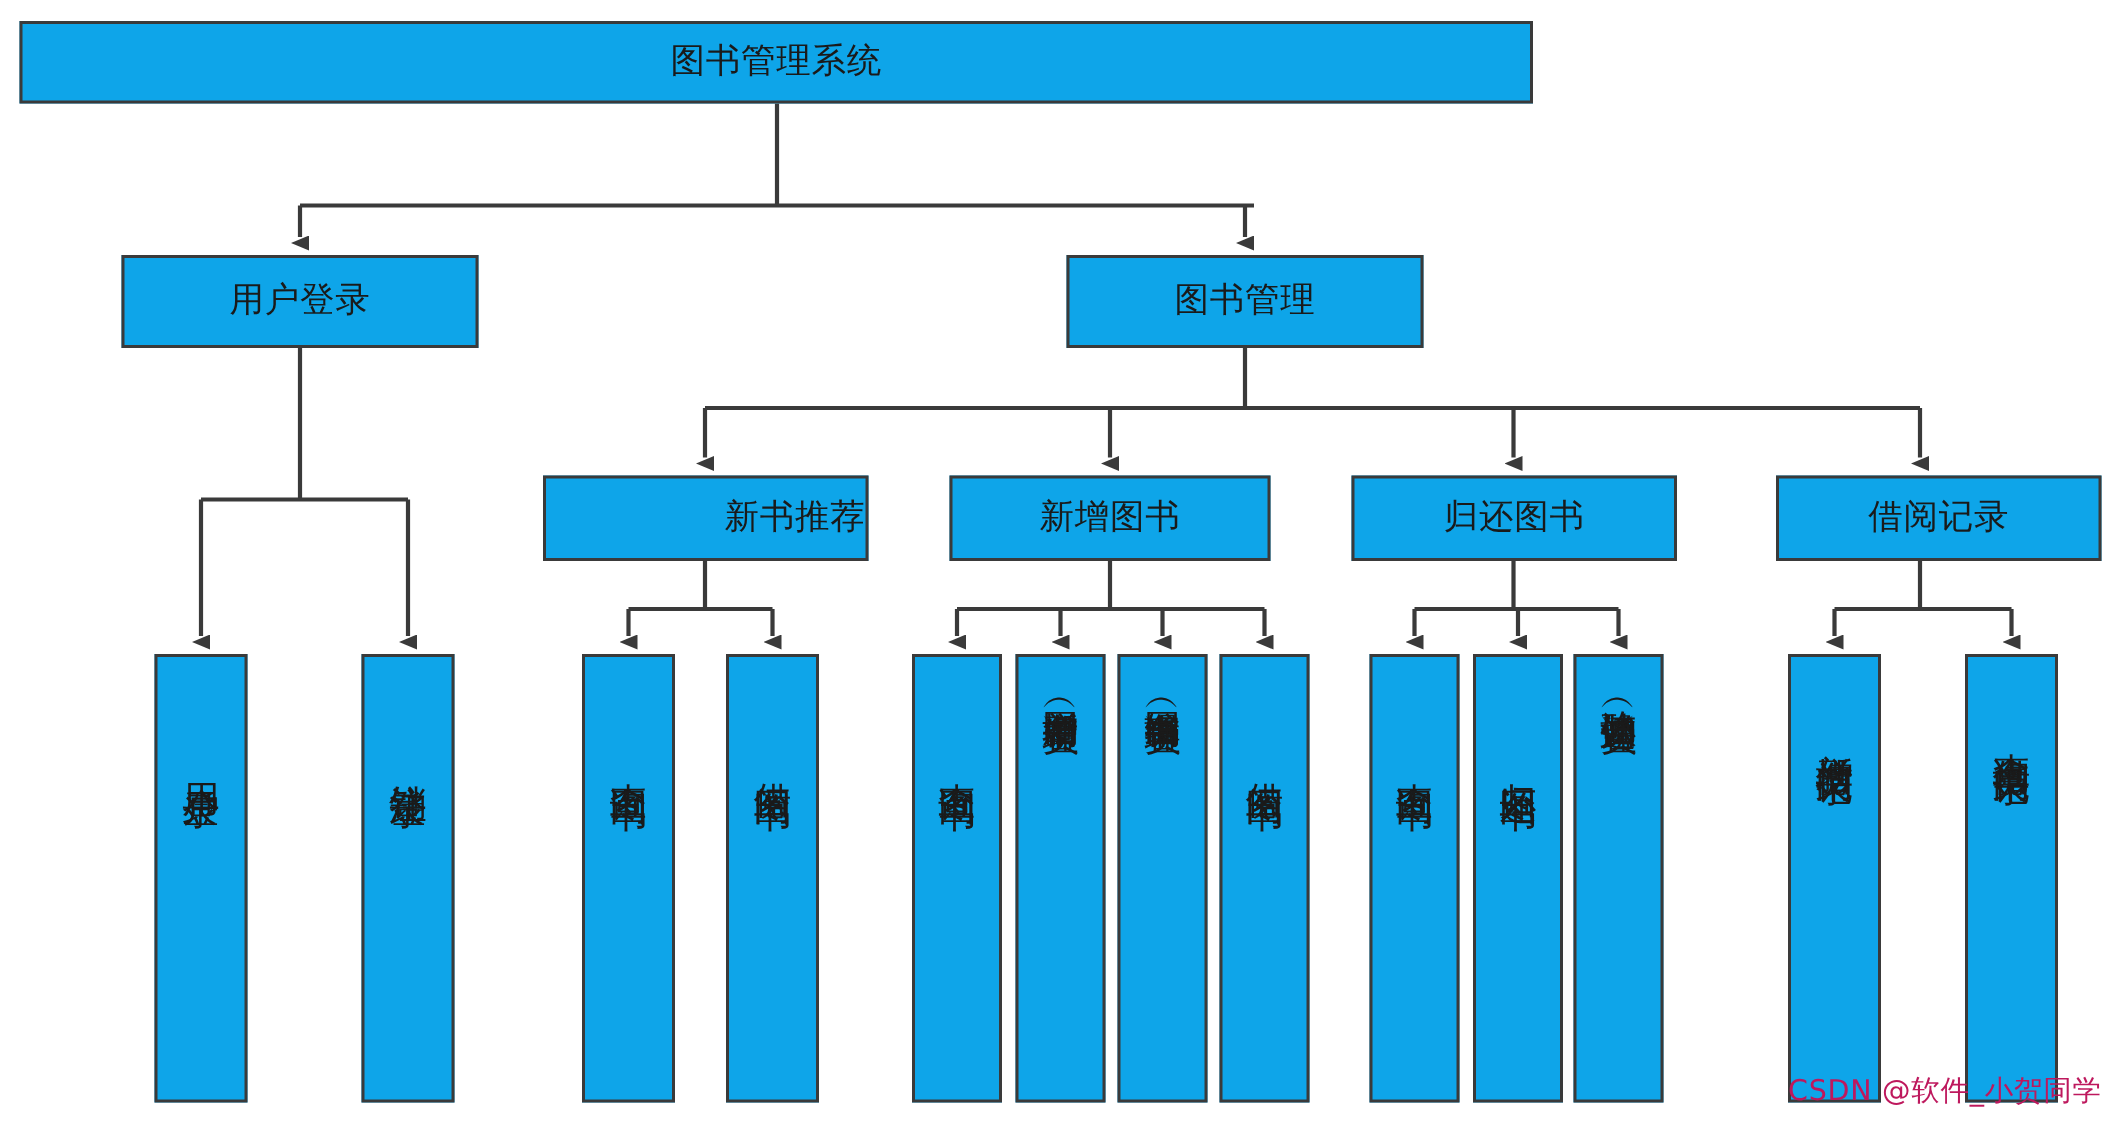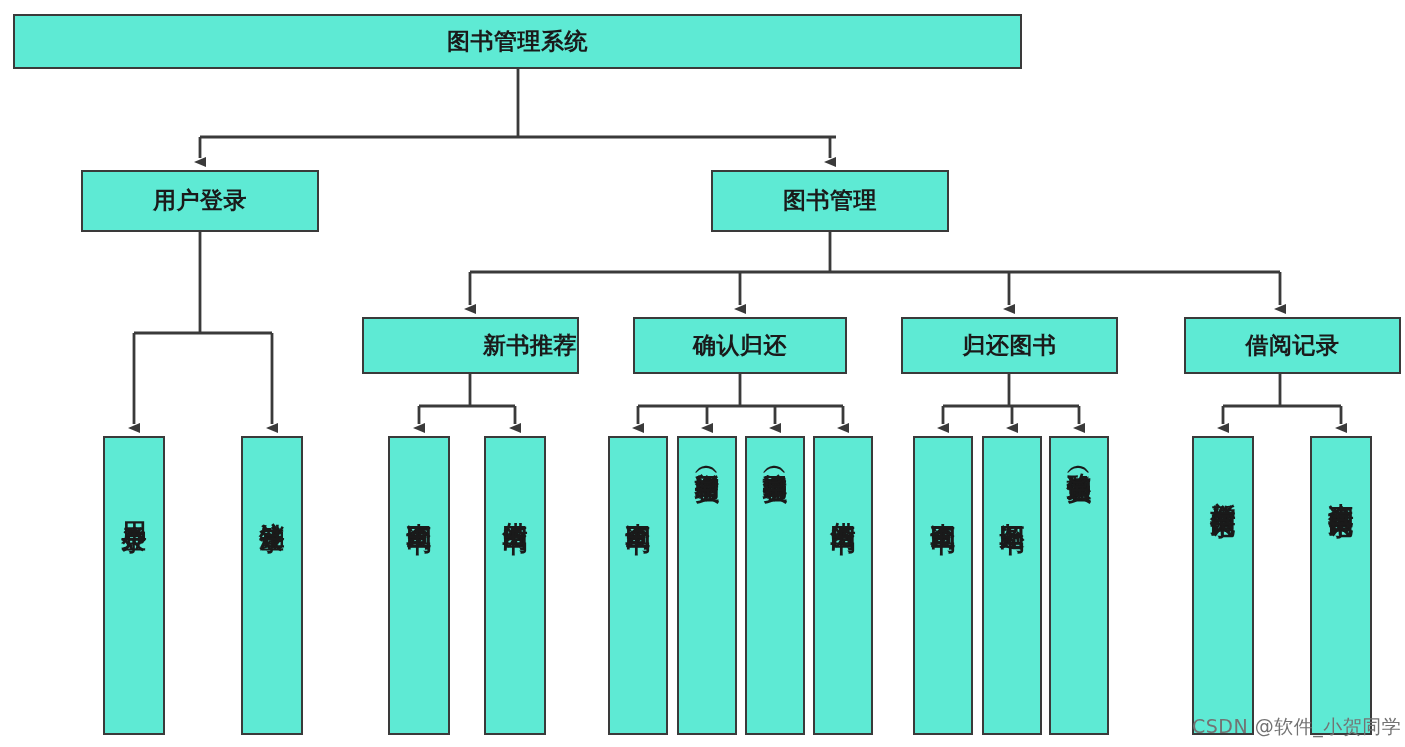--- a/index.html
+++ b/index.html
@@ -22,26 +22,25 @@
     left: 0;
     top: 0;
     width: 1405px;
     height: 747px;
     pointer-events: none;
   }
   .node {
     position: absolute;
     box-sizing: border-box;
     border: 2.5px solid #3a3a3a;
-    background: #5eead4;
+    background: #0ea5e9;
     display: flex;
     align-items: center;
     justify-content: center;
     color: #1a1a1a;
-    font-weight: bold;
   }
   .node .label {
     text-align: center;
     line-height: 1.18;
     letter-spacing: 0.5px;
   }
   .node.horiz .label {
     font-size: 23px;
     writing-mode: horizontal-tb;
   }
@@ -66,21 +65,21 @@
   }
   .node.vert.mid2 .label {
     padding-top: 38px;
   }
   .node.vert.mid3 .label {
     padding-top: 10px;
   }
   .watermark {
     position: absolute;
     font-size: 19px;
-    color: #737373;
+    color: #be185d;
     white-space: nowrap;
     letter-spacing: 0.5px;
   }
 </style>
 </head>
 <body>
 
 <div id="canvas">
 
   <svg class="connectors" viewBox="0 0 1405 747" xmlns="http://www.w3.org/2000/svg">
@@ -141,21 +140,21 @@
     <span class="label">用户登录</span>
   </div>
   <div class="node horiz" style="left:711px; top:170px; width:238px; height:62px;">
     <span class="label">图书管理</span>
   </div>
 
   <div class="node horiz" style="left:362px; top:317px; width:217px; height:57px;justify-content:flex-end;">
     <span class="label">新书推荐</span>
   </div>
   <div class="node horiz" style="left:633px; top:317px; width:214px; height:57px;">
-    <span class="label">确认归还</span>
+    <span class="label">新增图书</span>
   </div>
   <div class="node horiz" style="left:901px; top:317px; width:217px; height:57px;">
     <span class="label">归还图书</span>
   </div>
   <div class="node horiz" style="left:1172px; top:317px; width:217px; height:57px;margin-left:12px;">
     <span class="label">借阅记录</span>
   </div>
 
   <div class="node vert mid" style="left:103px; top:436px; width:62px; height:299px;">
     <span class="label">用户登录</span>

